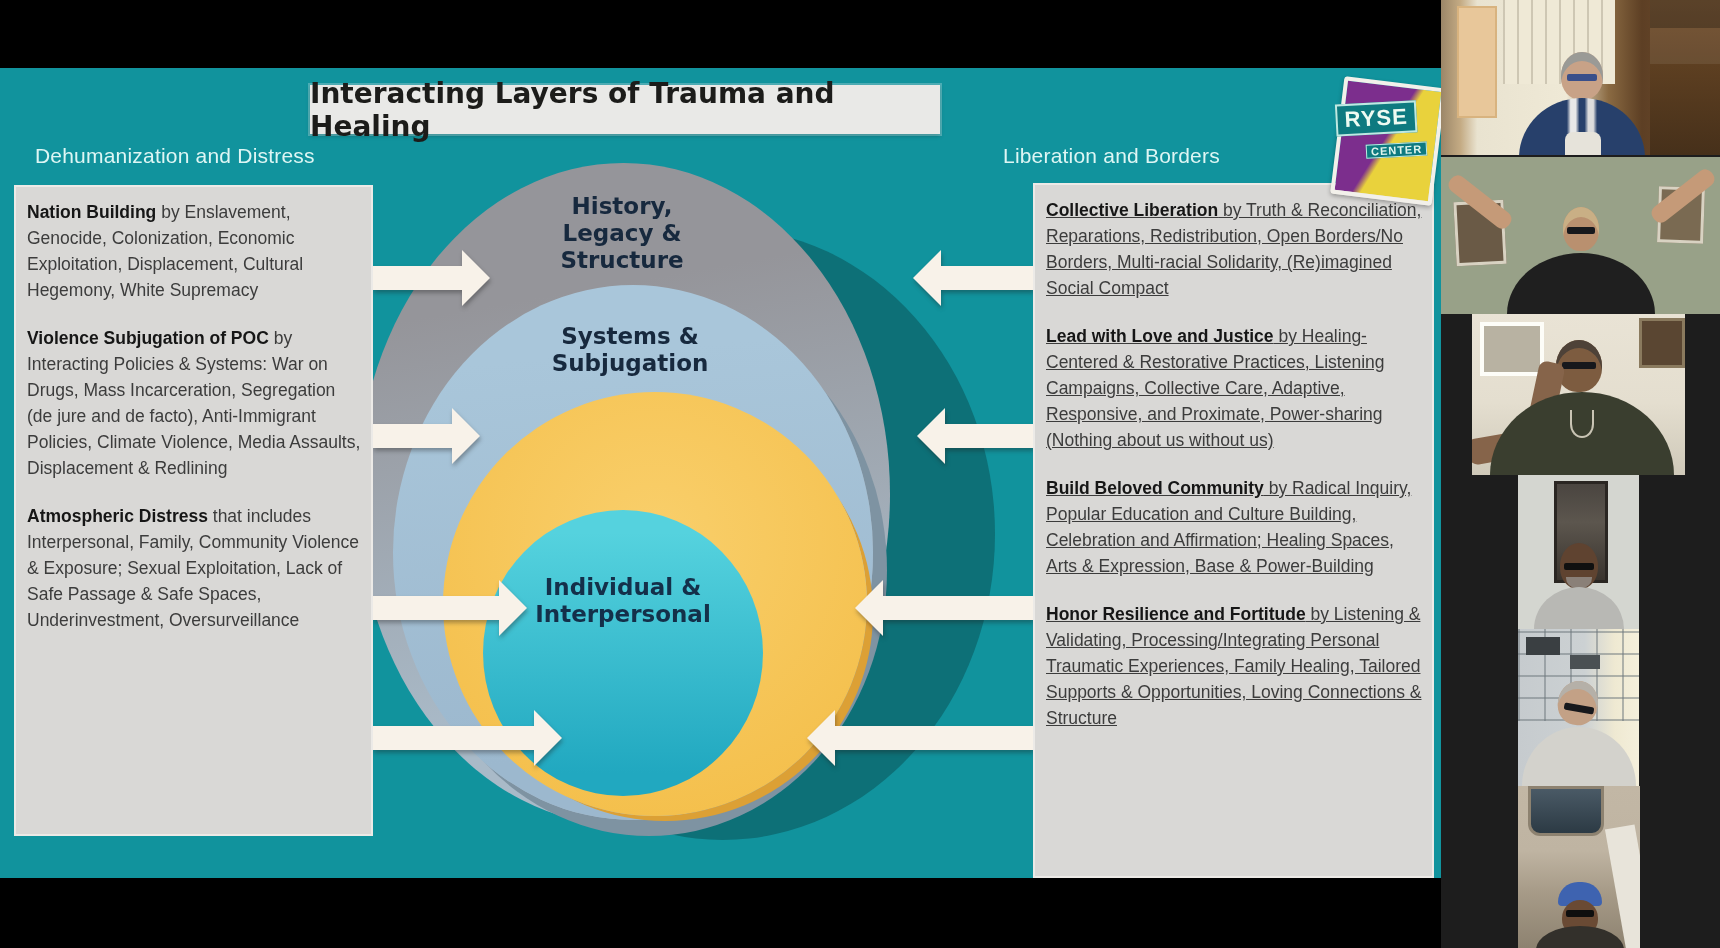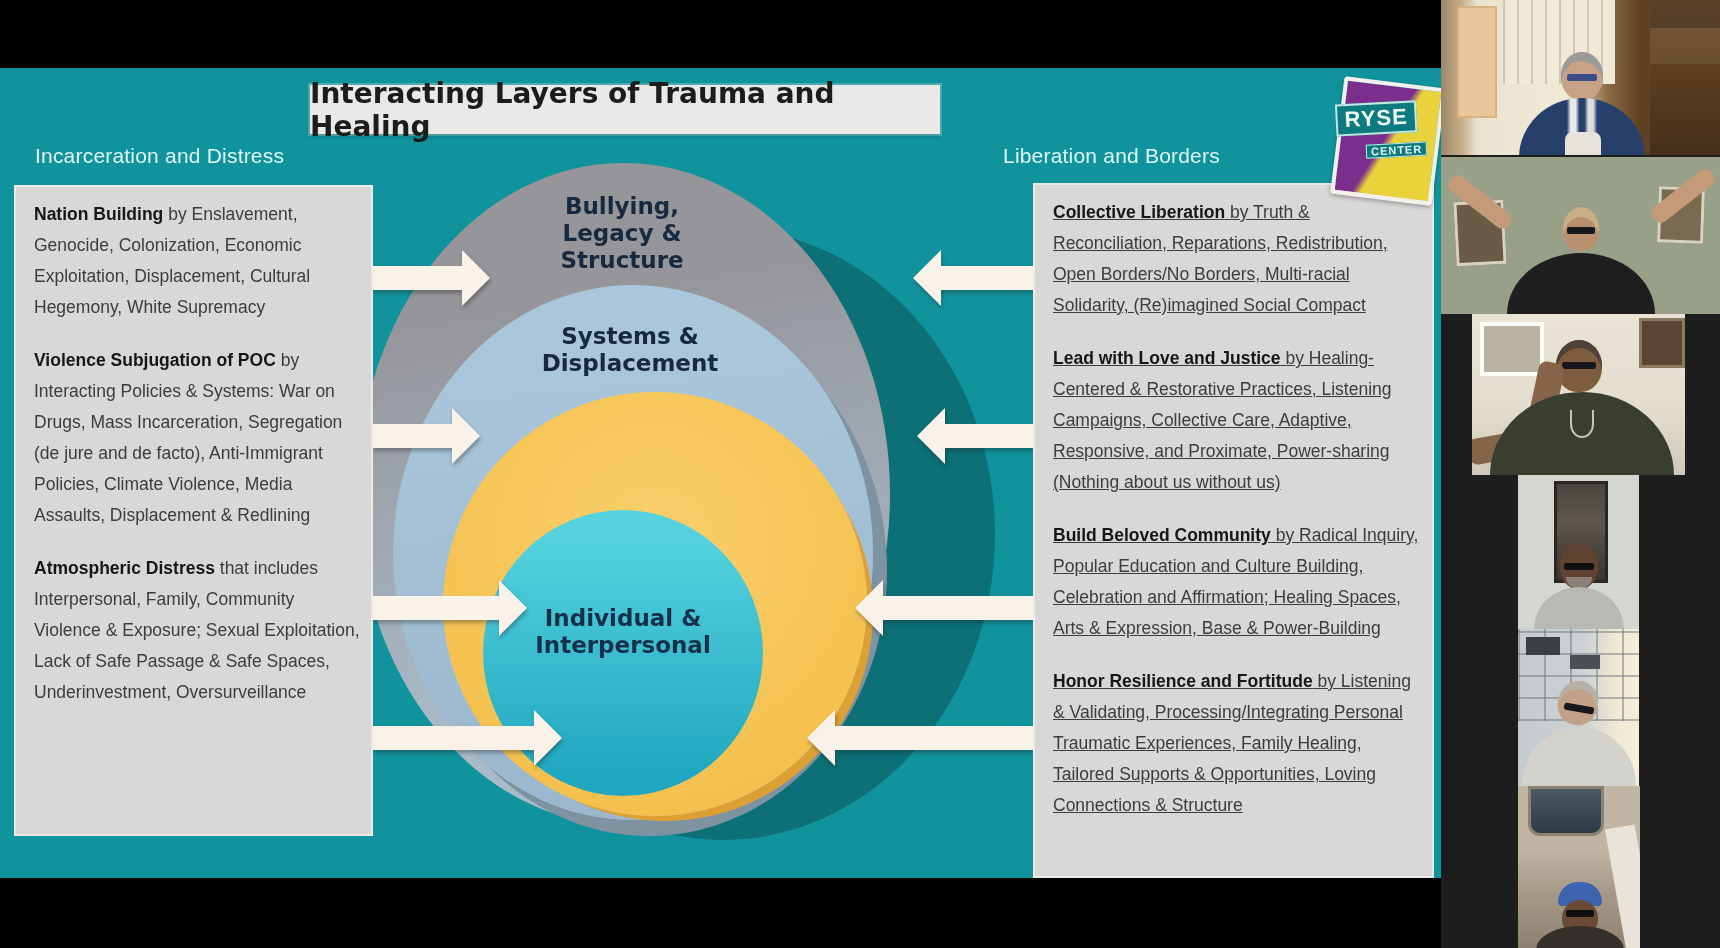--- a/index.html
+++ b/index.html
@@ -24,21 +24,21 @@
         border:4px solid #f2f0ea;border-radius:3px;box-shadow:0 2px 4px rgba(0,0,0,.3);z-index:9;}
   .logo .stamp1{position:absolute;left:-8px;top:18px;transform:rotate(-10deg);
         background:#0e7a80;color:#eefbf2;font-weight:700;font-size:22px;letter-spacing:1px;
         padding:1px 7px;border:2px solid #bfe9e2;}
   .logo .stamp2{position:absolute;left:26px;top:56px;transform:rotate(-10deg);
         background:#0e7a80;color:#dff5ec;font-weight:700;font-size:11px;letter-spacing:1px;
         padding:0 4px;border:1px solid #bfe9e2;}
 
   
   .panel{position:absolute;background:#d9d8d6;border:2px solid #eceae7;box-sizing:border-box;
-         color:#3c3c3c;font-size:17.5px;line-height:31px;padding:12px 8px 8px 18px;z-index:8;}
+         color:#3c3c3c;font-size:17.5px;line-height:26px;padding:12px 8px 8px 11px;z-index:8;}
   .panel.left{left:14px;top:117px;width:359px;height:651px;}
   .panel.right{left:1033px;top:115px;width:401px;height:695px;text-decoration:underline;}
   .panel p{margin:0 0 22px 0;}
   .panel b{color:#161616;}
 
   
   .ring{position:absolute;border-radius:50%;}
   .ring.shadow {left:450px;top:160px;width:545px;height:612px;background:#0d7077;z-index:1;}
   .ring.gray   {left:357px;top:95px;width:533px;height:662px;z-index:2;
                 background:linear-gradient(170deg,#95959a 22%,#a9bac8 78%);}
@@ -49,21 +49,21 @@
                 background:radial-gradient(circle at 50% 35%,#f9cf6b,#f3bc45);
                 box-shadow:10px 9px 0 -4px #dca035;}
   .ring.cyan   {left:483px;top:442px;width:280px;height:286px;z-index:5;
                 background:linear-gradient(180deg,#55d2de 8%,#21a8c0 92%);}
 
   .ring-label{position:absolute;z-index:6;text-align:center;font-weight:700;
               font-family:"DejaVu Sans", sans-serif;font-size:23px;line-height:27px;color:#17293e;}
   .ring-label.l1{left:502px;top:125px;width:240px;}
   .ring-label.l2{left:502px;top:255px;width:256px;}
   .ring-label.l3{left:507px;top:363px;width:240px;color:#44210f;}
-  .ring-label.l4{left:503px;top:537px;width:240px;color:#14304a;}
+  .ring-label.l4{left:503px;top:506px;width:240px;color:#14304a;}
   .ring-label span{display:block;}
 
   
   .arrow{position:absolute;height:56px;z-index:7;filter:drop-shadow(1px 3px 2px rgba(30,30,30,.35));}
   .arrow .shaft{position:absolute;top:50%;transform:translateY(-50%);height:24px;background:#f8f2e9;}
   .arrow .head{position:absolute;top:50%;transform:translateY(-50%);width:0;height:0;
                border-top:28px solid transparent;border-bottom:28px solid transparent;}
   .arrow.pt-right .shaft{left:0;right:26px;}
   .arrow.pt-right .head{right:0;border-left:28px solid #f8f2e9;}
   .arrow.pt-left .shaft{right:0;left:26px;}
@@ -93,42 +93,42 @@
 <body>
 
 <div id="app">
 
   <div class="slide">
 
     <div class="title-box">
       <span>Interacting Layers of Trauma and Healing</span>
     </div>
 
-    <div class="col-header left">Incarceration and Distress</div>
+    <div class="col-header left">Dehumanization and Distress</div>
     <div class="col-header right">Liberation and Borders</div>
 
     <div class="logo">
       <div class="stamp1">RYSE</div>
       <div class="stamp2">CENTER</div>
     </div>
 
     <div class="ring shadow"></div>
     <div class="ring gray"></div>
     <div class="ring blue"></div>
     <div class="ring yellow"></div>
     <div class="ring cyan"></div>
 
     <div class="ring-label l1">
-      <span>Bullying,</span>
+      <span>History,</span>
         <span>Legacy &amp;</span>
         <span>Structure</span>
     </div>
     <div class="ring-label l2">
       <span>Systems &amp;</span>
-        <span>Displacement</span>
+        <span>Subjugation</span>
     </div>
     <div class="ring-label l4">
       <span>Individual &amp;</span>
         <span>Interpersonal</span>
     </div>
 
     <div class="arrow pt-right" style="left:373px;top:182px;width:117px;">
         <div class="shaft"></div>
         <div class="head"></div>
       </div>

